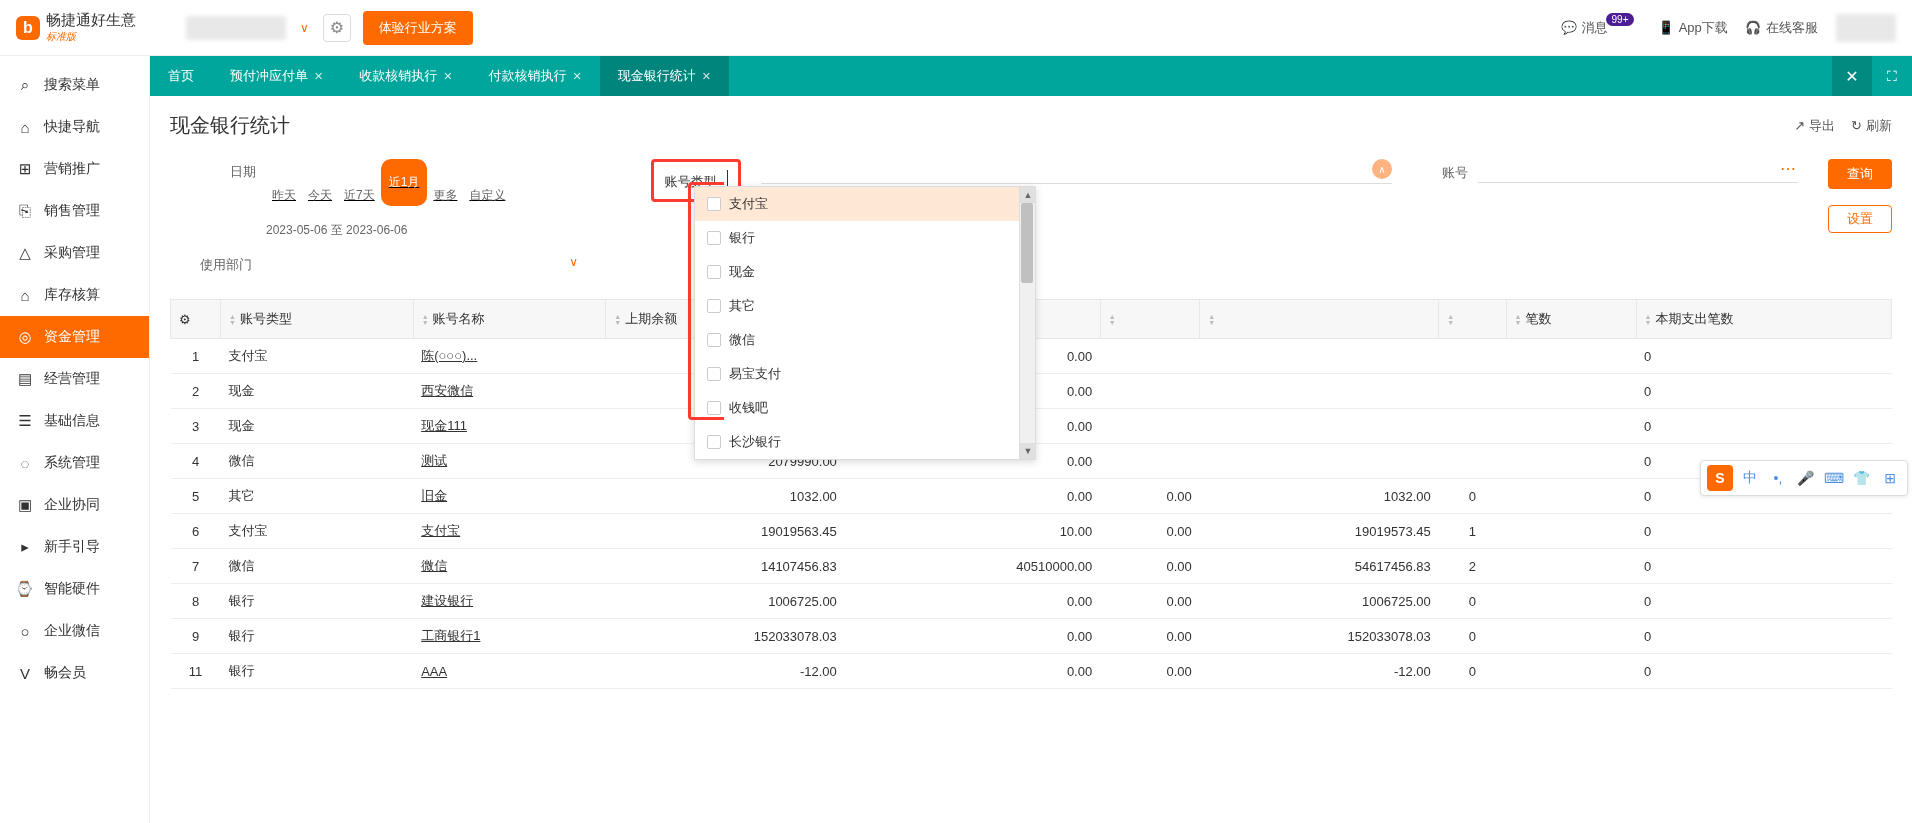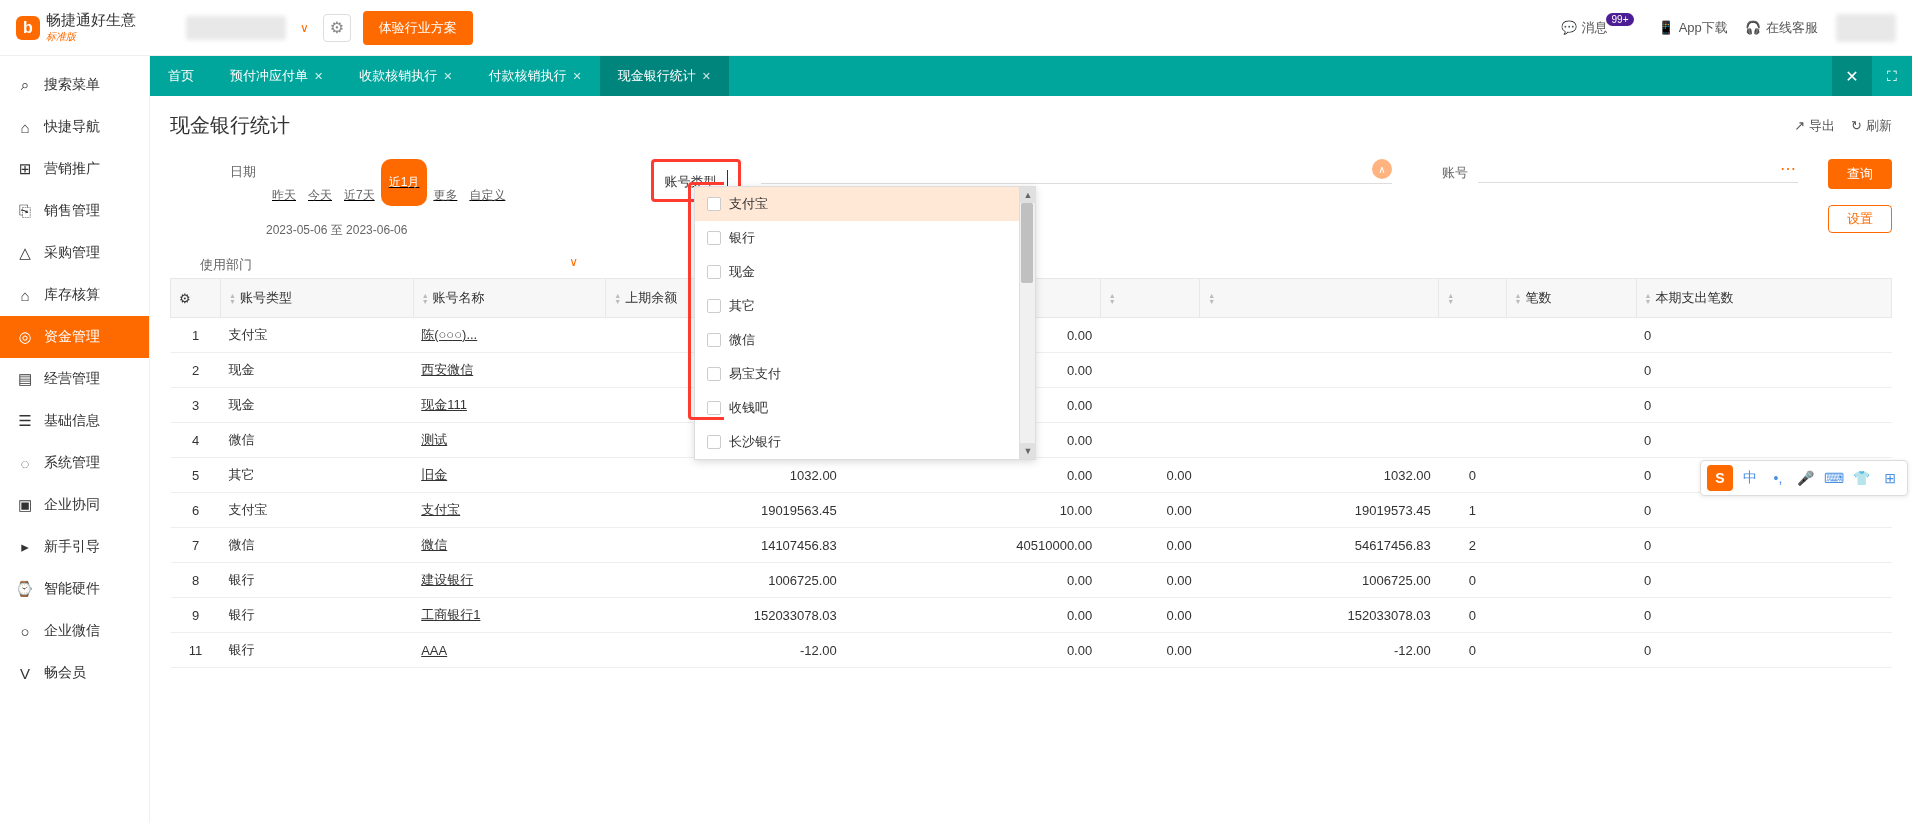--- a/index.html
+++ b/index.html
@@ -59,21 +59,21 @@
 .highlight-box { border: 3px solid #ff3b30; border-radius: 4px; padding: 8px 10px; position: relative; }
 .type-label { font-size: 13px; color: #333; margin-right: 6px; }
 .type-cursor { border-left: 1px solid #333; height: 16px; display: inline-block; }
 .collapse-circle { width: 20px; height: 20px; background: #ffb380; border-radius: 50%; display: flex; align-items: center; justify-content: center; color: #fff; font-size: 10px; cursor: pointer; margin-left: 8px; }
 .acct-label-group { display: flex; align-items: center; gap: 10px; }
 .more-dots { color: #ff6a00; font-size: 16px; letter-spacing: 2px; cursor: pointer; margin-left: 10px; }
 .right-btns { display: flex; flex-direction: column; gap: 16px; }
 .btn-primary { background: #ff6a00; color: #fff; border: none; padding: 6px 18px; border-radius: 4px; font-size: 13px; cursor: pointer; }
 .btn-outline { background: #fff; color: #ff6a00; border: 1px solid #ff6a00; padding: 4px 18px; border-radius: 4px; font-size: 13px; cursor: pointer; }
 
-.filter-row2 { display: flex; align-items: center; gap: 10px; margin-bottom: 4px; }
+.filter-row2 { display: flex; align-items: center; gap: 10px; margin-bottom: 25px; }
 .dept-select { border: none; border-bottom: 1px solid transparent; min-width: 320px; font-size: 13px; color: #999; display: flex; justify-content: flex-end; padding: 4px; }
 .dept-chevron { color: #ff6a00; font-size: 12px; }
 
 
 .dropdown-panel { position: absolute; top: 186px; left: 694px; width: 342px; background: #fff; border: 1px solid #ddd; box-shadow: 0 2px 8px rgba(0,0,0,0.15); z-index: 100; }
 .dropdown-highlight { border: 3px solid #ff3b30; border-right: none; position: absolute; top: 182px; left: 688px; width: 36px; height: 238px; z-index: 101; pointer-events: none; border-radius: 4px 0 0 4px; }
 .dropdown-item { padding: 8px 12px; font-size: 13px; color: #333; display: flex; align-items: center; gap: 8px; cursor: pointer; }
 .dropdown-item:first-child { background: #ffe8d6; }
 .dd-checkbox { width: 14px; height: 14px; border: 1px solid #ccc; border-radius: 2px; background: #fff; }
 .dropdown-scroll { position: absolute; right: 0; top: 0; bottom: 0; width: 16px; background: #f0f0f0; border-left: 1px solid #ddd; }

